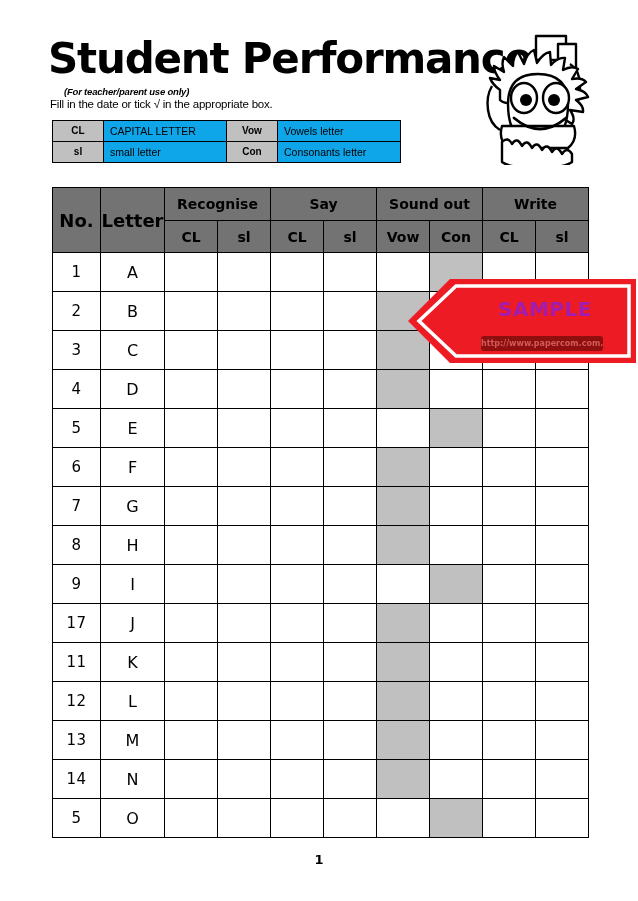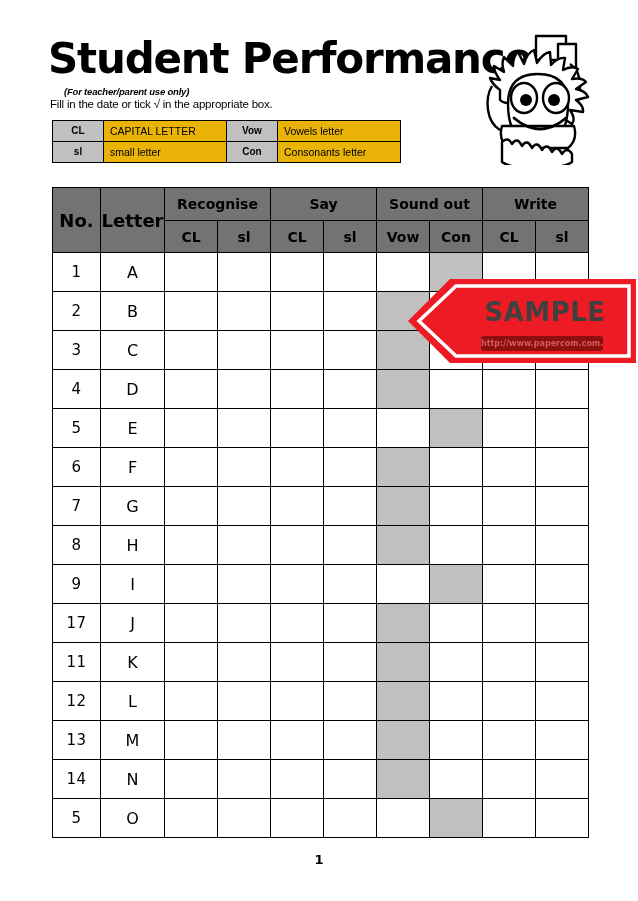--- a/index.html
+++ b/index.html
@@ -72,21 +72,21 @@
     line-height: 1;
   }
   .legend-key {
     background: #c0c0c0;
     font-weight: bold;
     text-align: center;
     width: 38px;
     font-size: 10px;
   }
   .legend-val {
-    background: #eab308;
+    background: #0ea5e9;
     width: 110px;
     font-size: 10.5px;
   }
 
   
   .grid-table {
     position: absolute;
     left: 52px;
     top: 187px;
     border-collapse: collapse;
@@ -146,23 +146,23 @@
     pointer-events: none;
   }
   .sample-text {
     position: absolute;
     left: 455px;
     top: 297px;
     width: 180px;
     text-align: center;
     font-family: "DejaVu Sans", sans-serif;
     font-weight: bold;
-    font-size: 26px;
+    font-size: 20px;
     letter-spacing: 0.5px;
-    color: #404040;
+    color: #a21caf;
     pointer-events: none;
   }
   .sample-url {
     position: absolute;
     left: 481px;
     top: 336px;
     width: 122px;
     height: 15px;
     background: #8f0f0f;
     border-radius: 3px;

